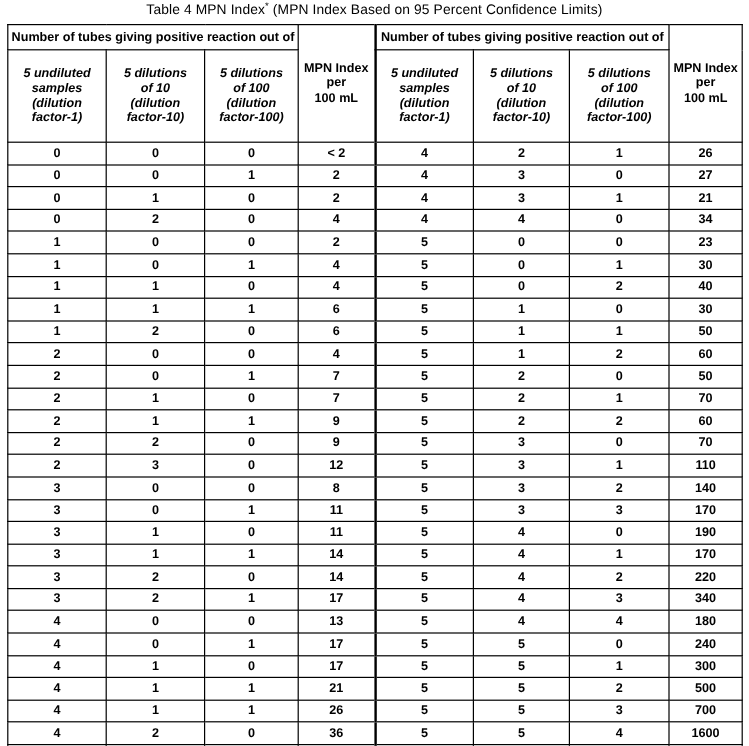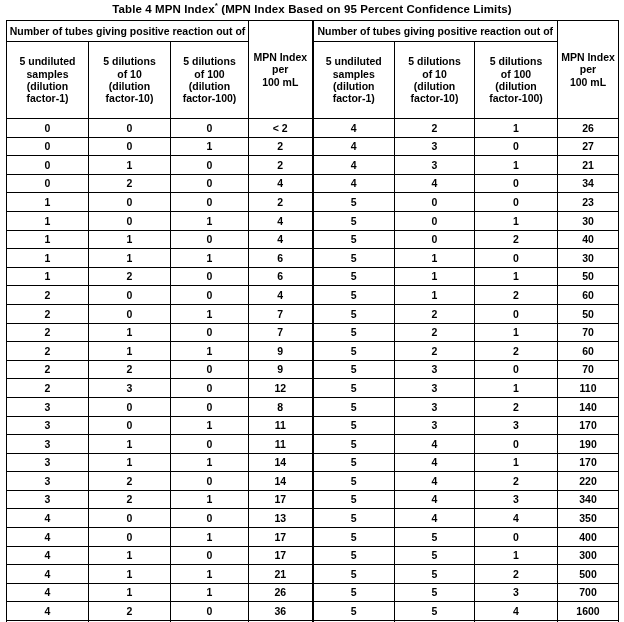--- a/index.html
+++ b/index.html
@@ -17,21 +17,21 @@
   .page {
     width: 624px;
     height: 622px;
     position: relative;
     box-sizing: border-box;
     padding: 0 6px;
   }
   .title {
     text-align: center;
     font-size: 11.5px;
-    font-weight: bold;
+    font-weight: normal;
     line-height: 17px;
     padding-top: 1px;
     letter-spacing: .1px;
     white-space: nowrap;
   }
   .title sup {
     font-size: 8px;
     vertical-align: super;
     line-height: 0;
   }
@@ -56,20 +56,21 @@
     font-size: 10.8px;
     font-weight: bold;
     white-space: nowrap;
   }
   th.colhead {
     height: 76px;
     font-size: 10.2px;
     font-weight: bold;
     line-height: 12.6px;
     padding: 1px 1px;
+    font-style: italic;
   }
   td.datacell {
     height: 17.6px;
     font-size: 10.6px;
     font-weight: bold;
   }
   td.empty {
     border-left: none;
     border-right: none;
     border-bottom: none;
@@ -367,31 +368,31 @@
           <td class="datacell nowrapcell">340</td>
         </tr>
         <tr>
           <td class="datacell nowrapcell">4</td>
           <td class="datacell nowrapcell">0</td>
           <td class="datacell nowrapcell">0</td>
           <td class="datacell nowrapcell sep-left">13</td>
           <td class="datacell nowrapcell sep-right">5</td>
           <td class="datacell nowrapcell">4</td>
           <td class="datacell nowrapcell">4</td>
-          <td class="datacell nowrapcell">350</td>
+          <td class="datacell nowrapcell">180</td>
         </tr>
         <tr>
           <td class="datacell nowrapcell">4</td>
           <td class="datacell nowrapcell">0</td>
           <td class="datacell nowrapcell">1</td>
           <td class="datacell nowrapcell sep-left">17</td>
           <td class="datacell nowrapcell sep-right">5</td>
           <td class="datacell nowrapcell">5</td>
           <td class="datacell nowrapcell">0</td>
-          <td class="datacell nowrapcell">400</td>
+          <td class="datacell nowrapcell">240</td>
         </tr>
         <tr>
           <td class="datacell nowrapcell">4</td>
           <td class="datacell nowrapcell">1</td>
           <td class="datacell nowrapcell">0</td>
           <td class="datacell nowrapcell sep-left">17</td>
           <td class="datacell nowrapcell sep-right">5</td>
           <td class="datacell nowrapcell">5</td>
           <td class="datacell nowrapcell">1</td>
           <td class="datacell nowrapcell">300</td>

